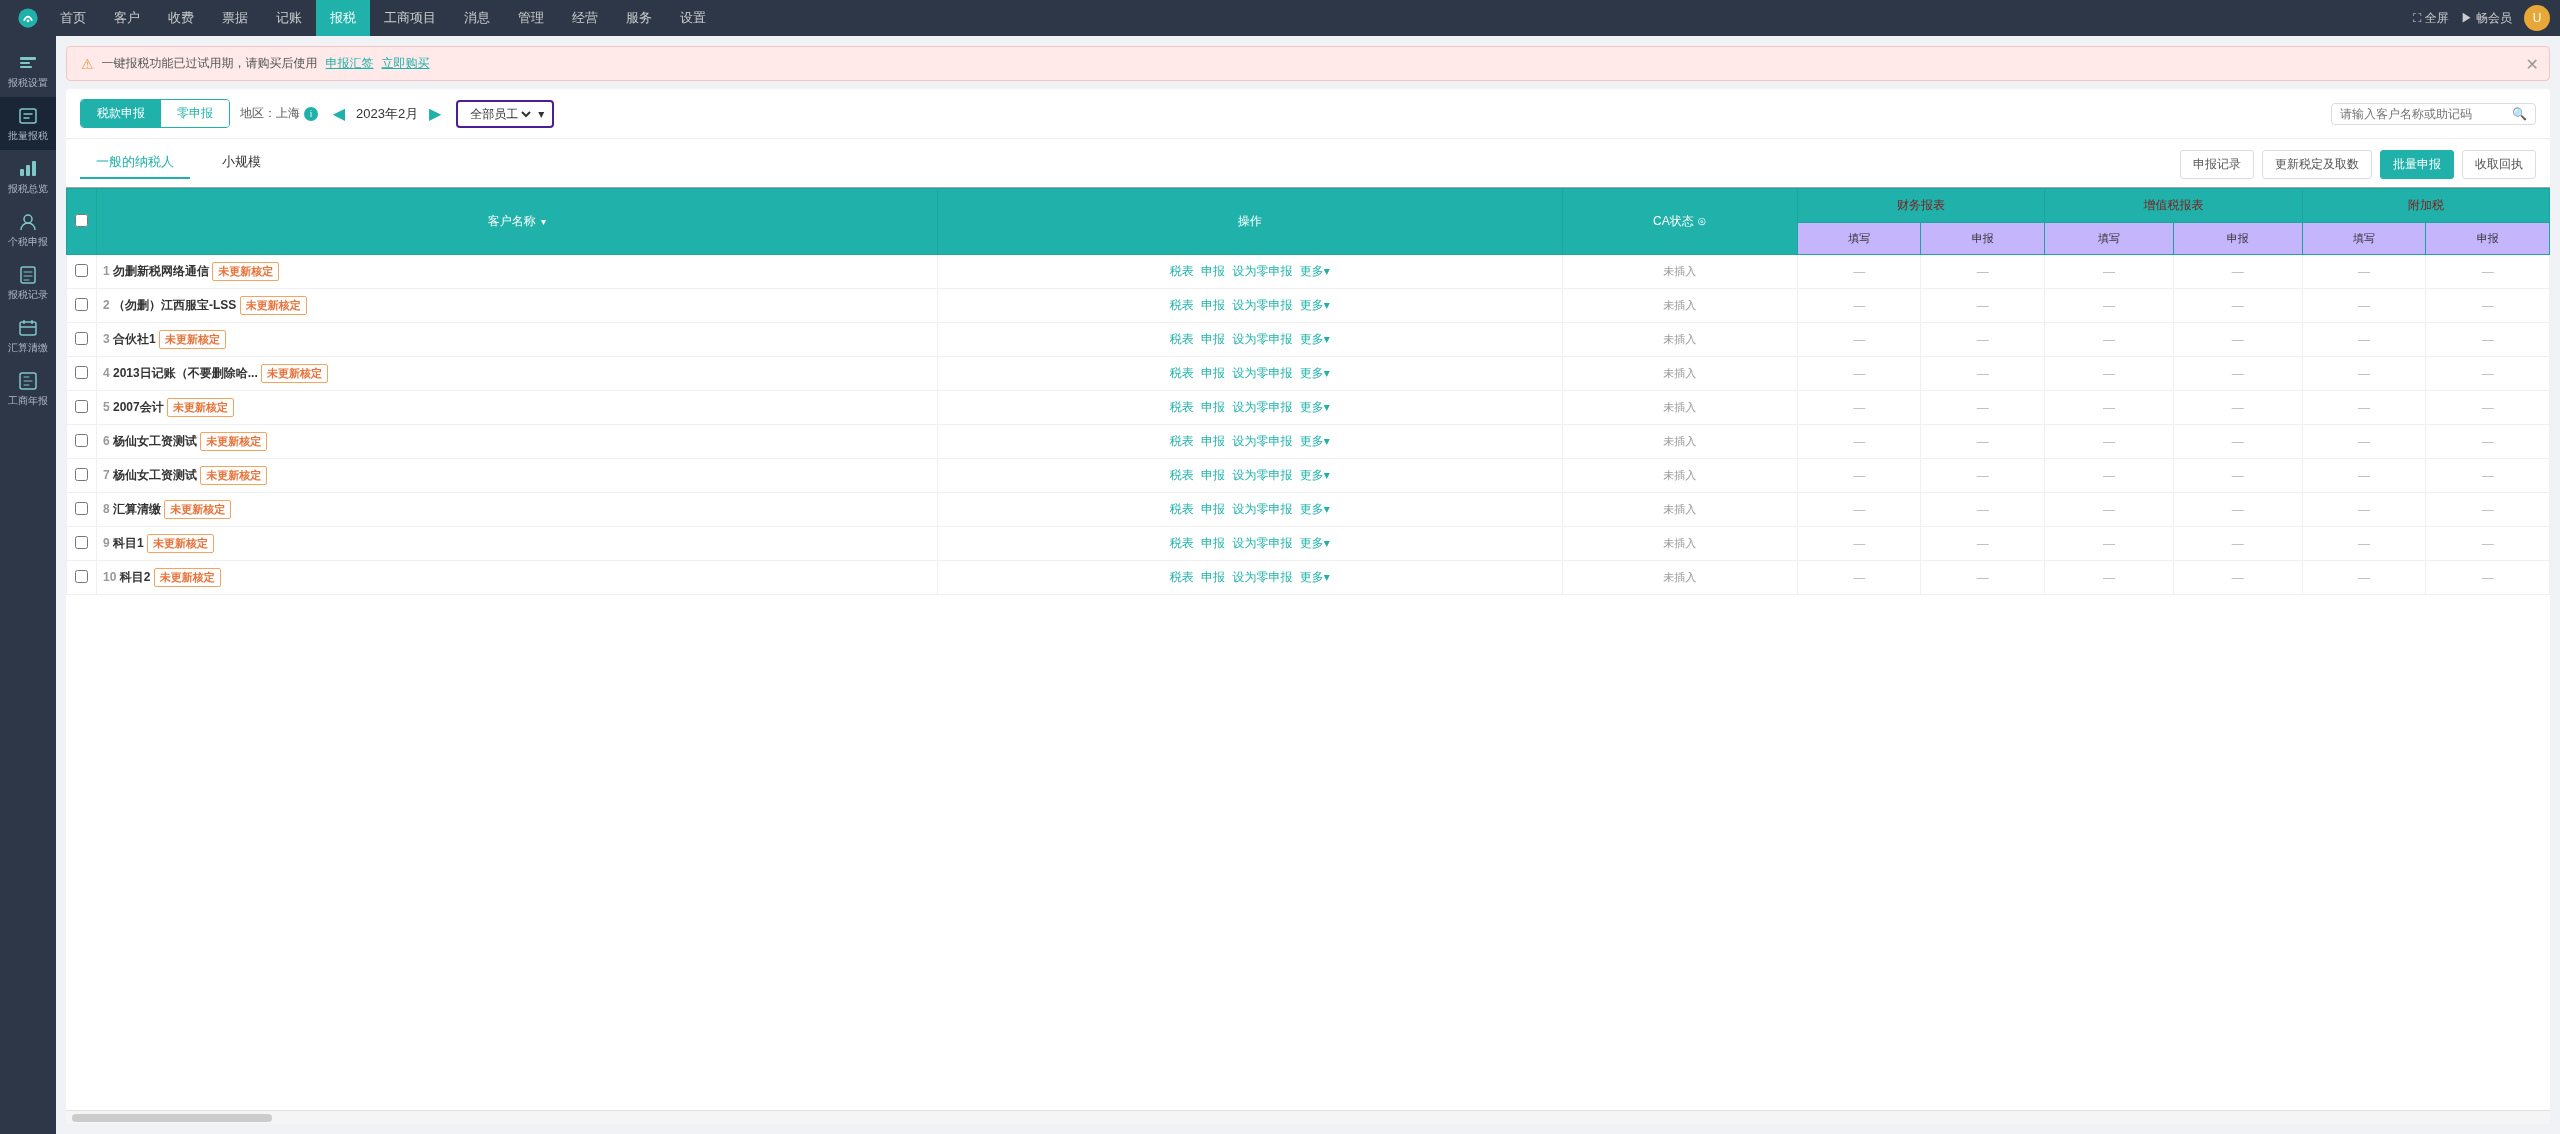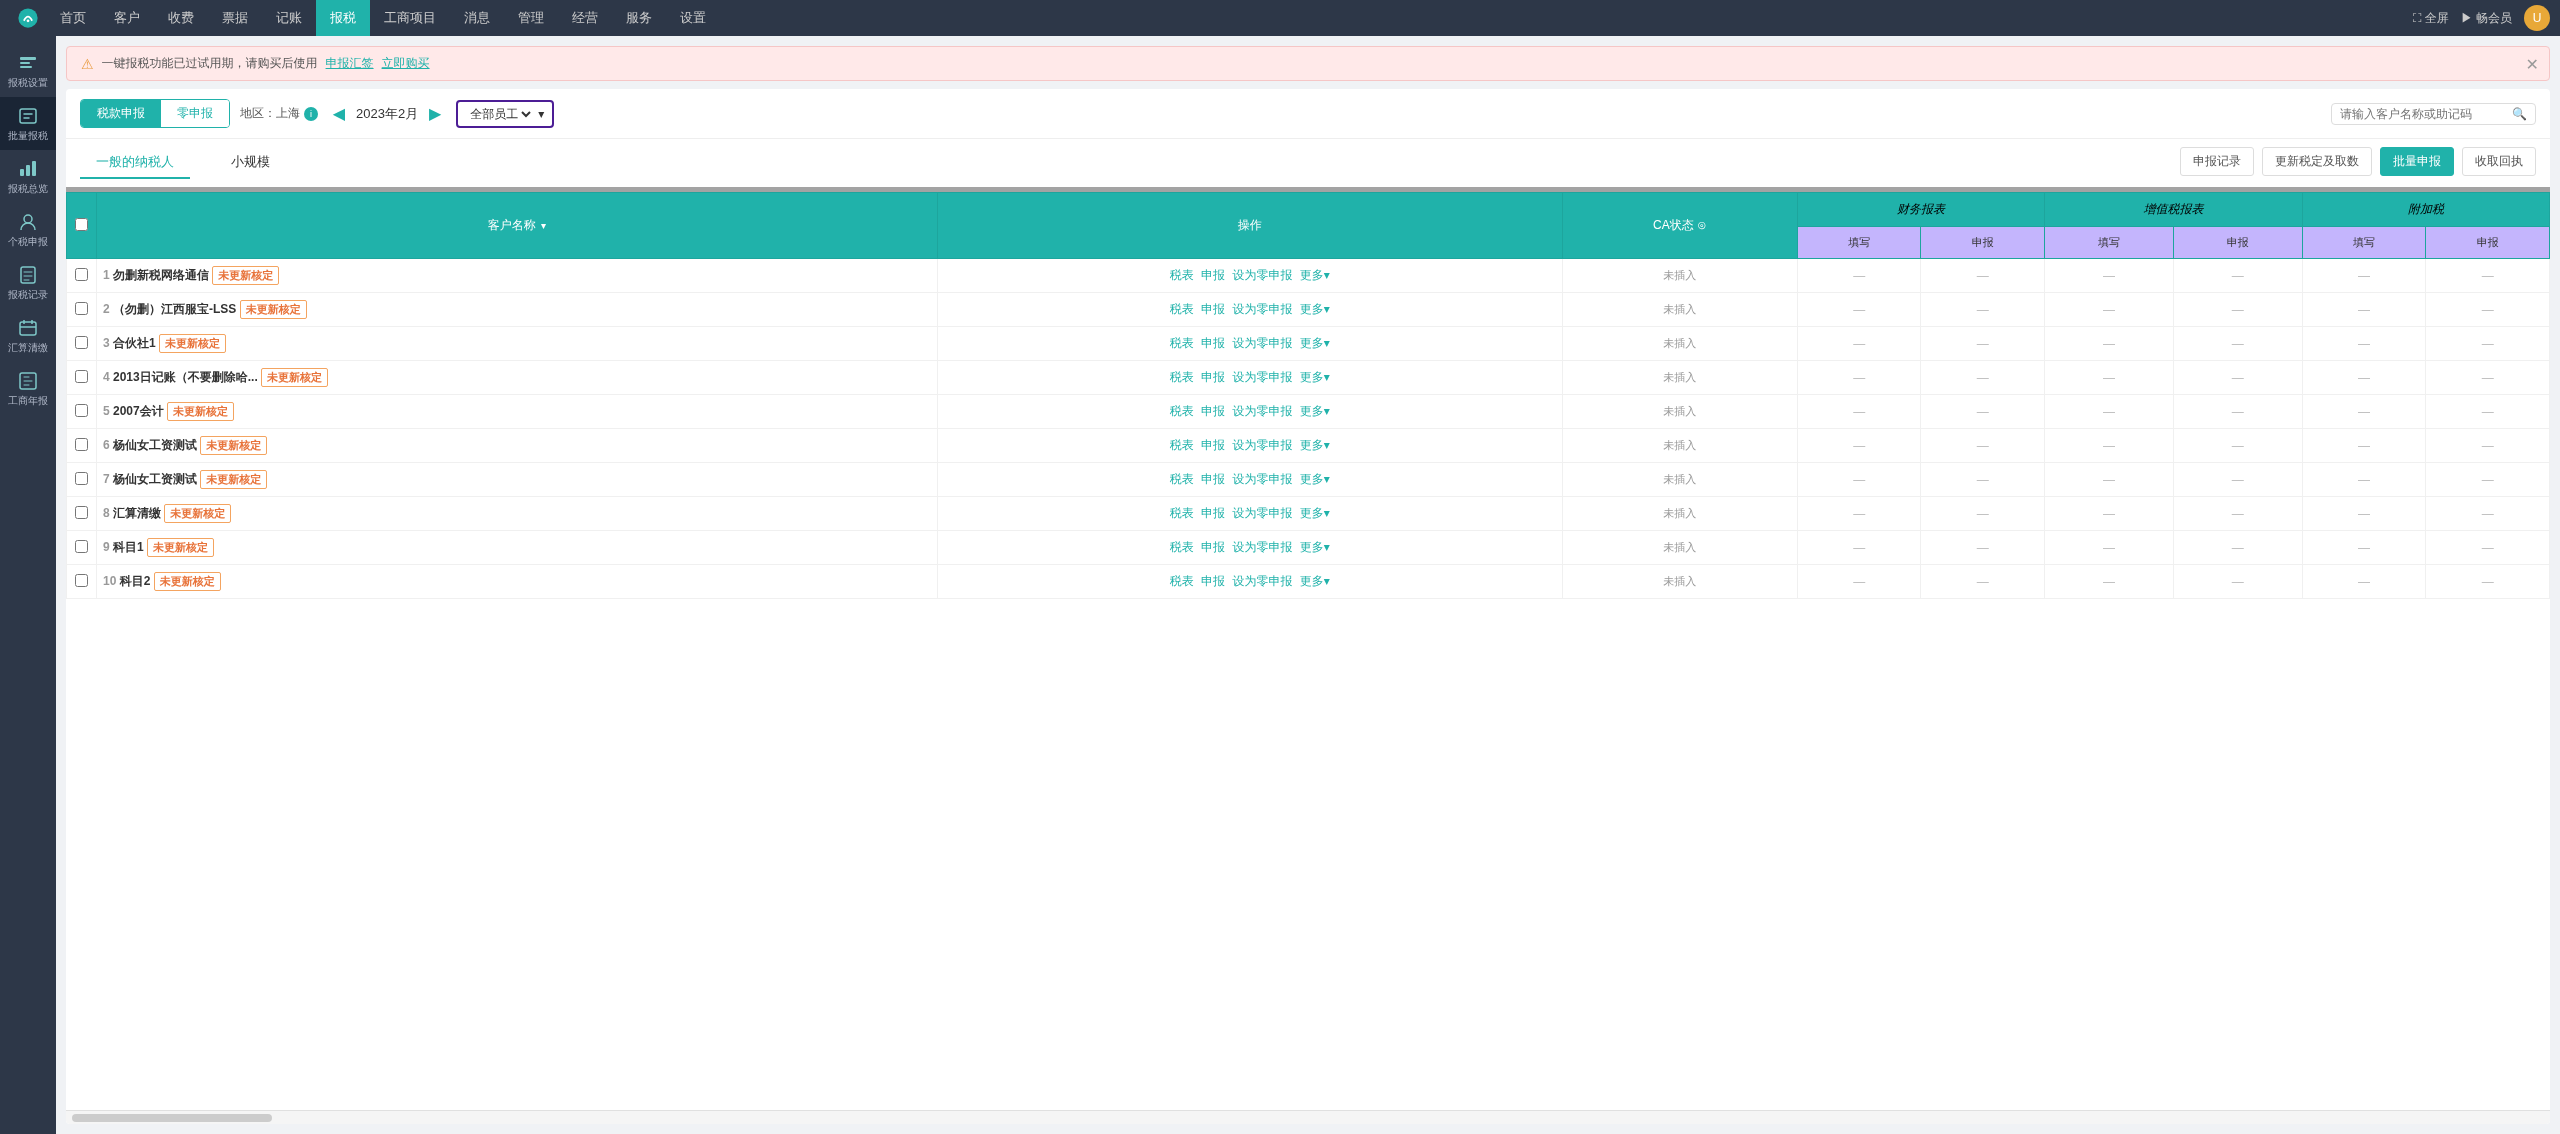--- a/index.html
+++ b/index.html
@@ -54,42 +54,42 @@
     .month-display { font-size: 13px; color: #333; }
 
     .staff-select { border: 2px solid #4c1d95; border-radius: 4px; padding: 4px 8px; font-size: 12px; color: #333; cursor: pointer; display: flex; align-items: center; gap: 4px; }
     .staff-select select { border: none; outline: none; font-size: 12px; color: #333; background: transparent; cursor: pointer; }
 
     .search-box { display: flex; align-items: center; border: 1px solid #ddd; border-radius: 4px; padding: 3px 8px; gap: 12px; margin-left: auto; }
     .search-box input { border: none; outline: none; font-size: 12px; width: 160px; color: #333; }
     .search-icon { color: #aaa; cursor: pointer; }
 
     
-    .action-row { display: flex; align-items: flex-start; padding: 8px 14px; gap: 25px; border-bottom: 5px solid #a3a3a3; }
+    .action-row { display: flex; align-items: flex-end; padding: 8px 14px; gap: 16px; border-bottom: 1px solid #a3a3a3; }
     .taxpayer-tab { padding: 6px 16px; font-size: 13px; cursor: pointer; color: #333; border-bottom: 2px solid transparent; }
     .taxpayer-tab.active { color: #20b2aa; border-bottom: 2px solid #20b2aa; }
     .action-btn { padding: 5px 12px; font-size: 12px; cursor: pointer; border-radius: 3px; border: 1px solid #ddd; background: #fff; color: #555; }
     .action-btn.primary { background: #20b2aa; color: #fff; border-color: #20b2aa; }
     .action-btn.secondary { background: #fff; color: #555; }
     .action-btn-group { margin-left: auto; display: flex; gap: 8px; }
 
     
     .table-wrapper { flex: 1; overflow: auto; }
     table { width: 100%; border-collapse: collapse; font-size: 12px; }
     thead tr { background: #20b2aa; color: #fff; }
     thead th { padding: 8px 6px; text-align: center; font-weight: normal; border: 1px solid #1da59d; white-space: nowrap; }
     tbody tr { border-bottom: 1px solid #f0f0f0; }
     tbody td { padding: 7px 6px; text-align: center; color: #333; border: 1px solid #f0f0f0; white-space: nowrap; }
     .td-name { text-align: left; font-weight: bold; }
     .status-tag { display: inline-block; padding: 1px 5px; border: 1px solid #f4a460; color: #e8733a; border-radius: 2px; font-size: 11px; }
     .op-link { color: #20b2aa; cursor: pointer; margin: 0 2px; }
     .dash { color: #bbb; }
     .ca-text { color: #999; font-size: 11px; }
     th.sub-header { background: #c4b5fd; color: #333; font-size: 11px; }
-    .col-group-header { background: #20b2aa; color: #000000; font-style: italic; }
+    .col-group-header { background: #20b2aa; color: #7f1d1d; }
     .checkbox-cell { width: 30px; }
     input[type="checkbox"] { cursor: pointer; }
     .row-num { color: #999; }
 
     
     .scroll-bar-row { height: 14px; background: #f5f5f5; border-top: 1px solid #e0e0e0; display: flex; align-items: center; padding: 0 6px; }
     .scroll-thumb { height: 8px; background: #ccc; border-radius: 4px; width: 200px; }
 
     .header-sort { cursor: pointer; }
     .header-dropdown { font-size: 10px; margin-left: 2px; }

